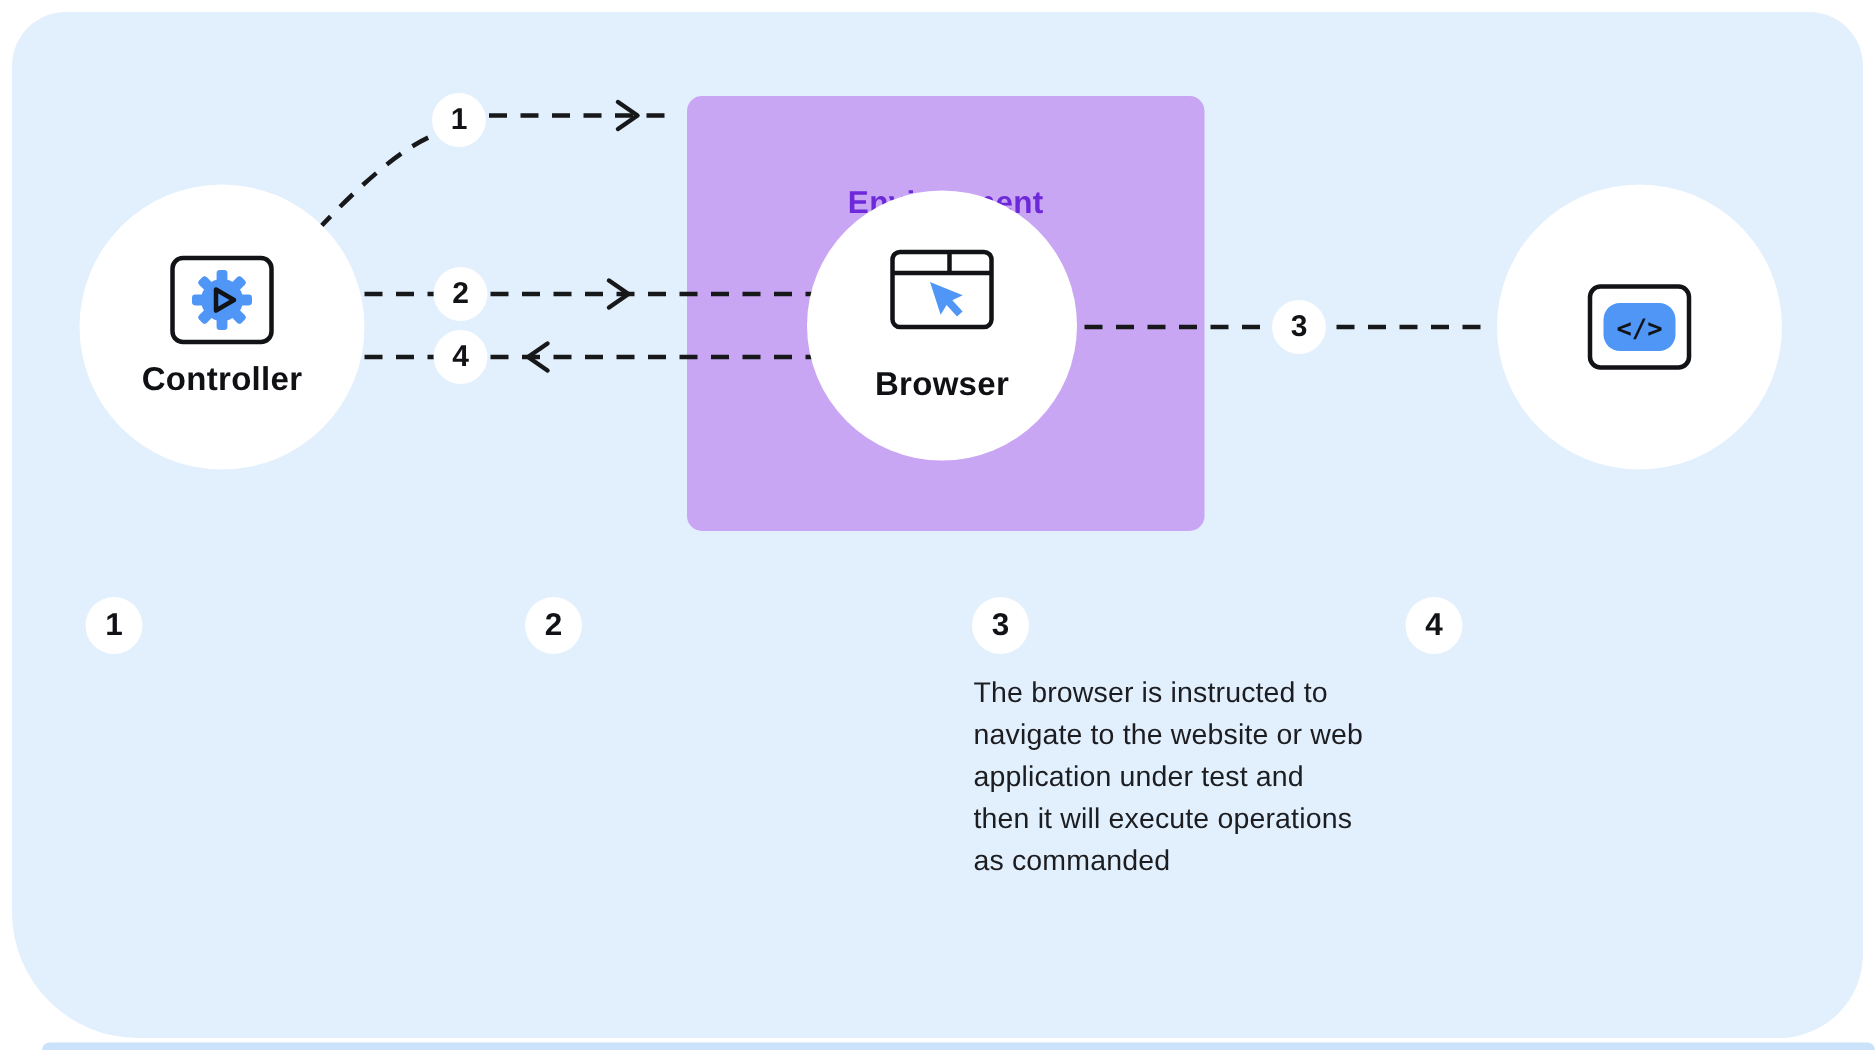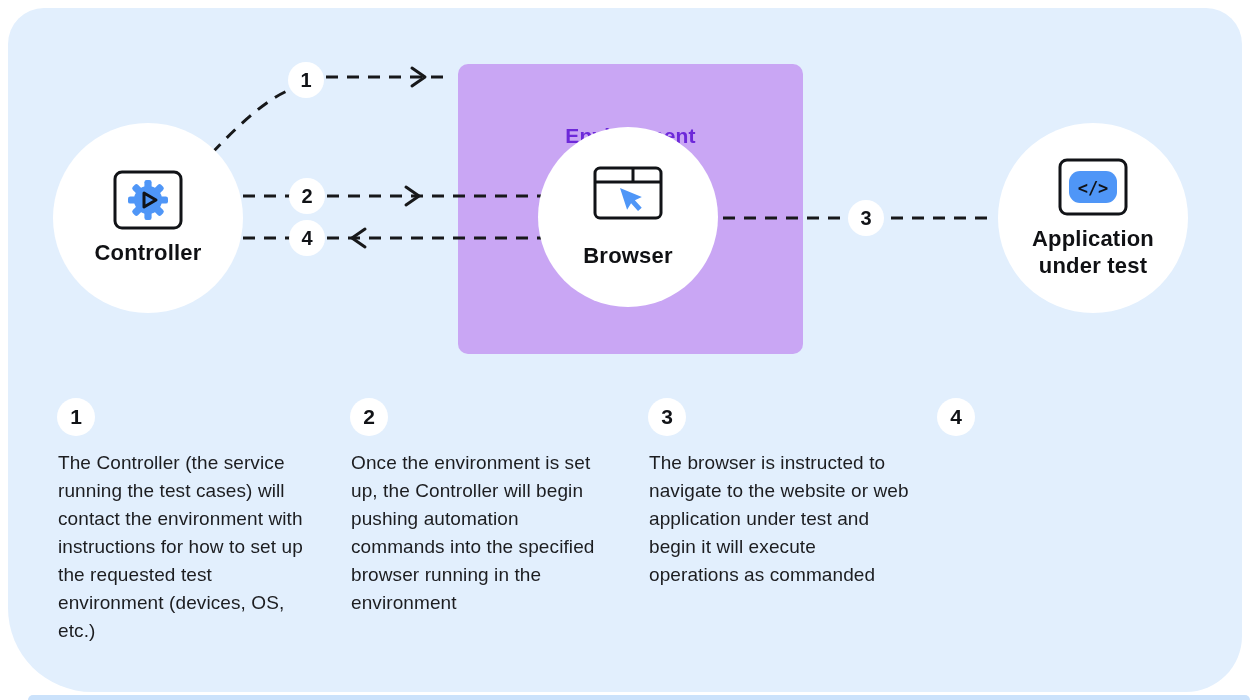--- a/index.html
+++ b/index.html
@@ -147,37 +147,34 @@
   </svg>
   <div class="node-label">Browser</div>
 </div>
 
 <div class="node node-application">
   <svg width="70" height="58" viewBox="0 0 70 58">
     <rect x="2" y="2" width="66" height="54" rx="7" class="white-fill ink-stroke"></rect>
     <rect x="11" y="13" width="48" height="32" rx="11" class="blue-fill"></rect>
     <text x="35" y="35.5" text-anchor="middle" font-family="DejaVu Sans Mono, monospace" font-size="17" font-weight="bold" fill="#111317">&lt;/&gt;</text>
   </svg>
-  <div class="node-label">Application under test</div>
 </div>
 
 <div class="badge" style="left:306px; top:80px;">1</div>
 <div class="badge" style="left:307px; top:196px;">2</div>
 <div class="badge" style="left:866px; top:218px;">3</div>
 <div class="badge" style="left:307px; top:238px;">4</div>
 
 <div class="step step-1">
   <div class="step-num">1</div>
-  <p class="step-text">The Controller (the service running the test cases) will contact the environment with instructions for how to set up the requested test environment (devices, OS, etc.)</p>
 </div>
 <div class="step step-2">
   <div class="step-num">2</div>
-  <p class="step-text">Once the environment is set up, the Controller will begin pushing automation commands into the specified browser running in the environment</p>
 </div>
 <div class="step step-3">
   <div class="step-num">3</div>
-  <p class="step-text">The browser is instructed to navigate to the website or web application under test and begin it will execute operations as commanded</p>
+  <p class="step-text">The browser is instructed to navigate to the website or web application under test and then it will execute operations as commanded</p>
 </div>
 <div class="step step-4">
   <div class="step-num">4</div>
 </div>
 
 <div class="bottom-sliver"></div>
 
 </body></html>

